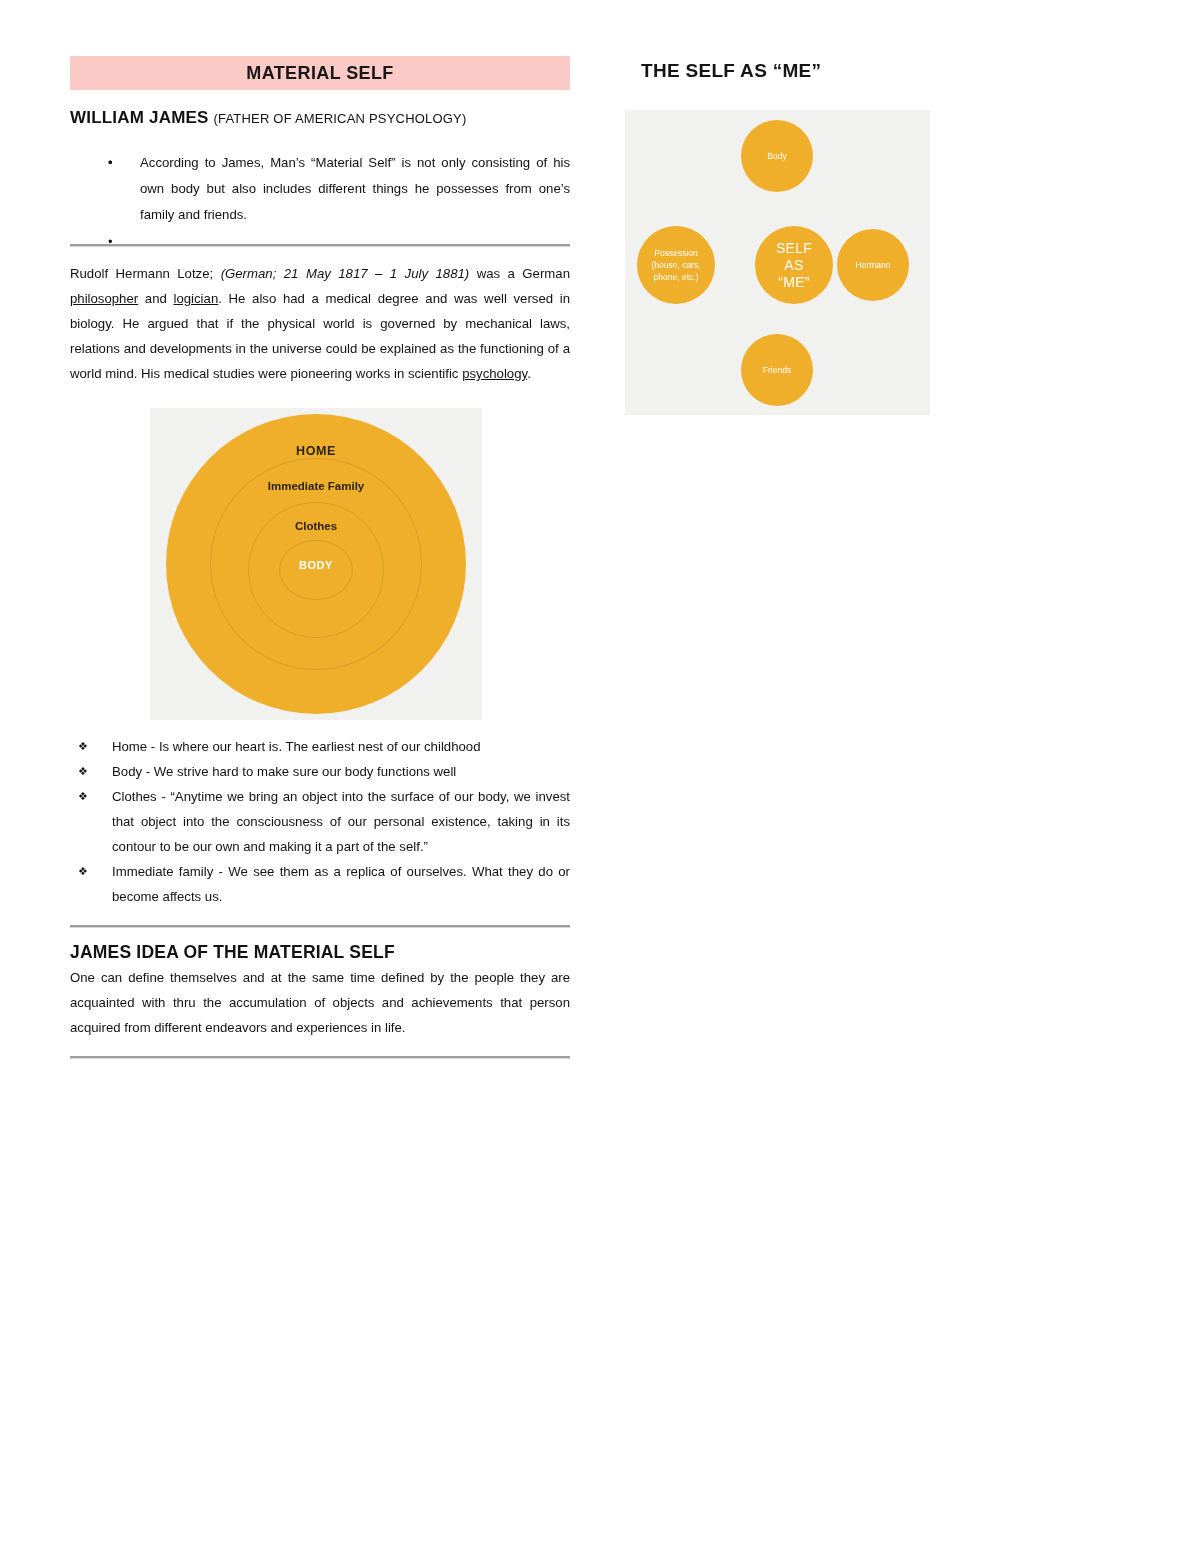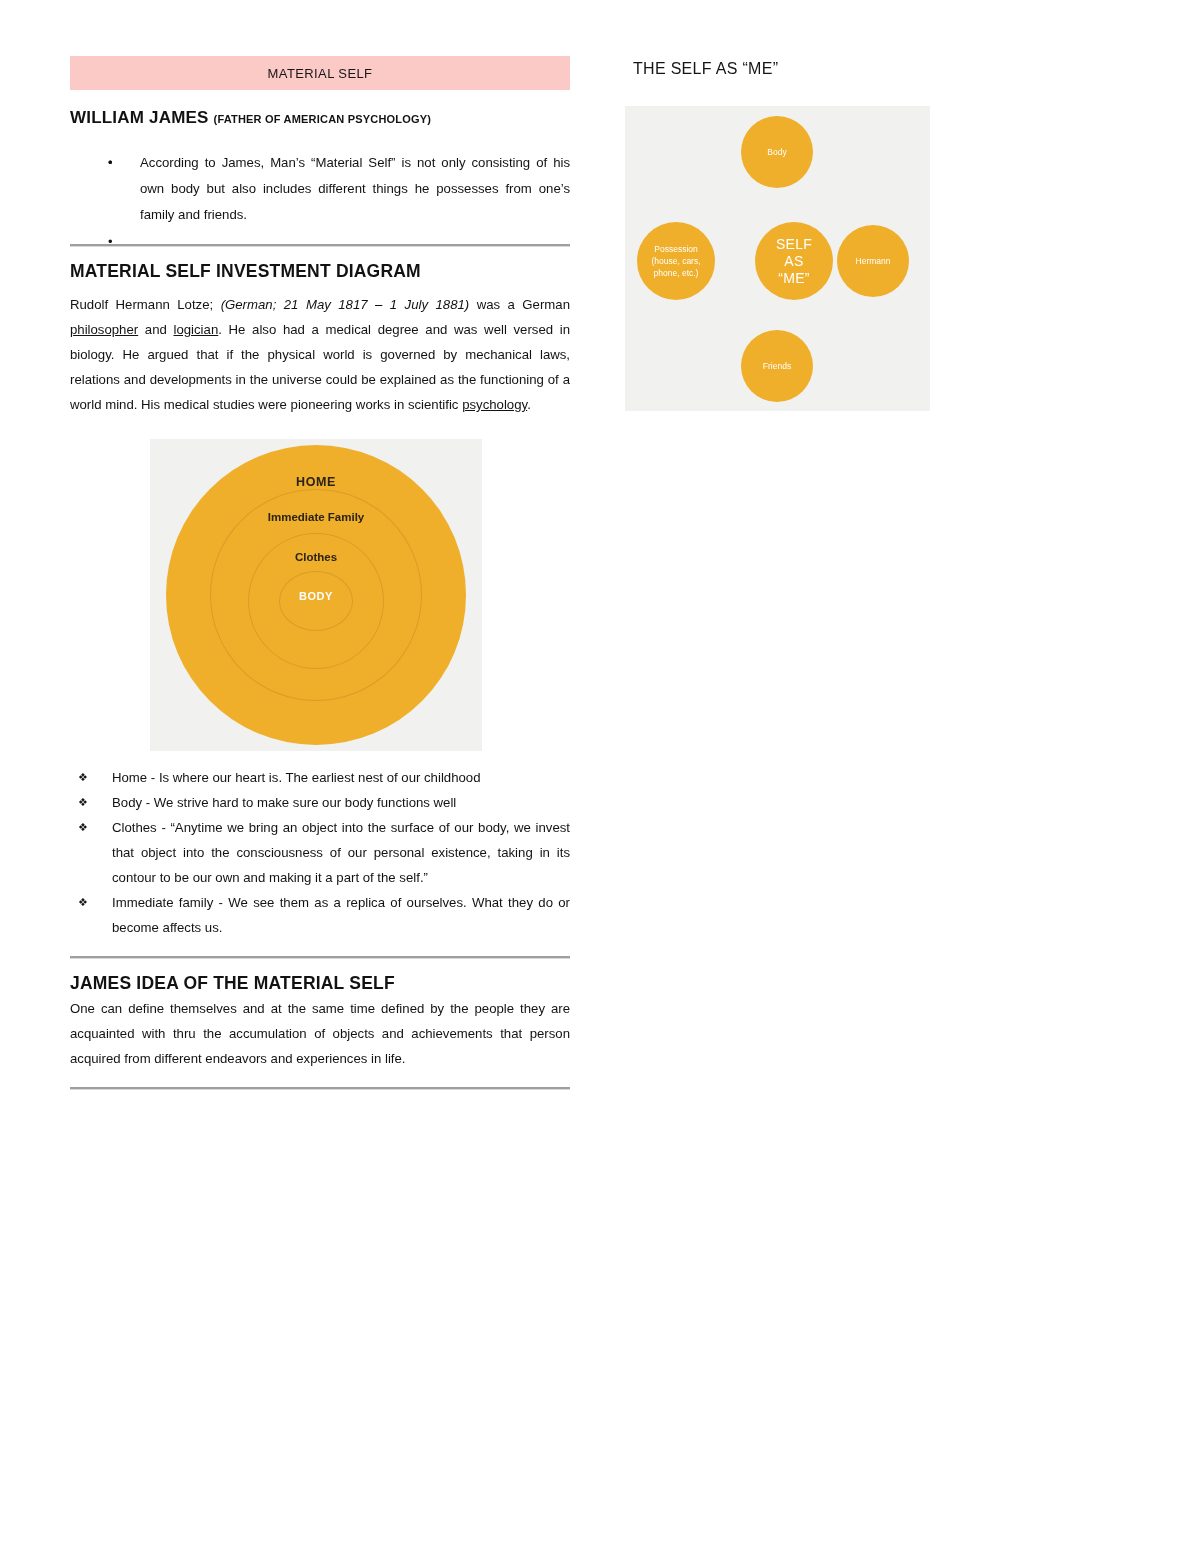--- a/index.html
+++ b/index.html
@@ -29,52 +29,52 @@
   
   .banner {
     background: #fbc9c6;
     height: 34px;
     display: flex;
     align-items: center;
     justify-content: center;
     margin-bottom: 18px;
   }
   .banner-text {
-    font-size: 13px;
-    font-weight: normal;
+    font-size: 18px;
+    font-weight: bold;
     letter-spacing: .4px;
     color: #171717;
   }
 
   
   h2.heading {
     margin: 0 0 6px 0;
     font-size: 17px;
     font-weight: bold;
     letter-spacing: .2px;
     color: #121212;
   }
   h2.heading .small-caps {
-    font-size: 11px;
-    font-weight: bold;
+    font-size: 13px;
+    font-weight: normal;
     letter-spacing: .2px;
   }
   h2.heading-plain {
     margin: 0 0 2px 0;
     font-size: 17.5px;
     font-weight: bold;
     letter-spacing: .2px;
     color: #121212;
   }
   .right-title {
-    font-size: 16px;
-    font-weight: normal;
+    font-size: 19px;
+    font-weight: bold;
     letter-spacing: .3px;
     color: #151515;
-    margin: 4px 0 0 8px;
+    margin: 4px 0 0 16px;
   }
 
   
   .para {
     font-size: 13.2px;
     line-height: 25px;
     text-align: justify;
     color: #131313;
     margin: 10px 0 0 0;
   }
@@ -229,21 +229,20 @@
         <span class="bullet-mark">•</span>
         <span>According to James, Man’s “Material Self” is not only consisting of his own body but also includes different things he possesses from one’s family and friends.</span>
       </li>
       <li>
         <span class="bullet-mark">•</span>
       </li>
     </ul>
 
     <div class="rule"></div>
 
-    <h2 class="heading-plain">MATERIAL SELF INVESTMENT DIAGRAM</h2>
 
 
     <p class="para">
       <b>Rudolf Hermann Lotze</b><span>; </span><i>(German; 21 May 1817 – 1 July 1881)</i><span> was a German </span><u>philosopher</u><span> and </span><u>logician</u><span>. He also had a medical degree and was well versed in biology. He argued that if the physical world is governed by mechanical laws, relations and developments in the universe could be explained as the functioning of a world mind. His medical studies were pioneering works in scientific </span><u>psychology</u><span>.</span>
     </p>
 
     <div class="figure-concentric">
       <div class="ring ring-home">
         <span class="ring-label">HOME</span>
       </div>

